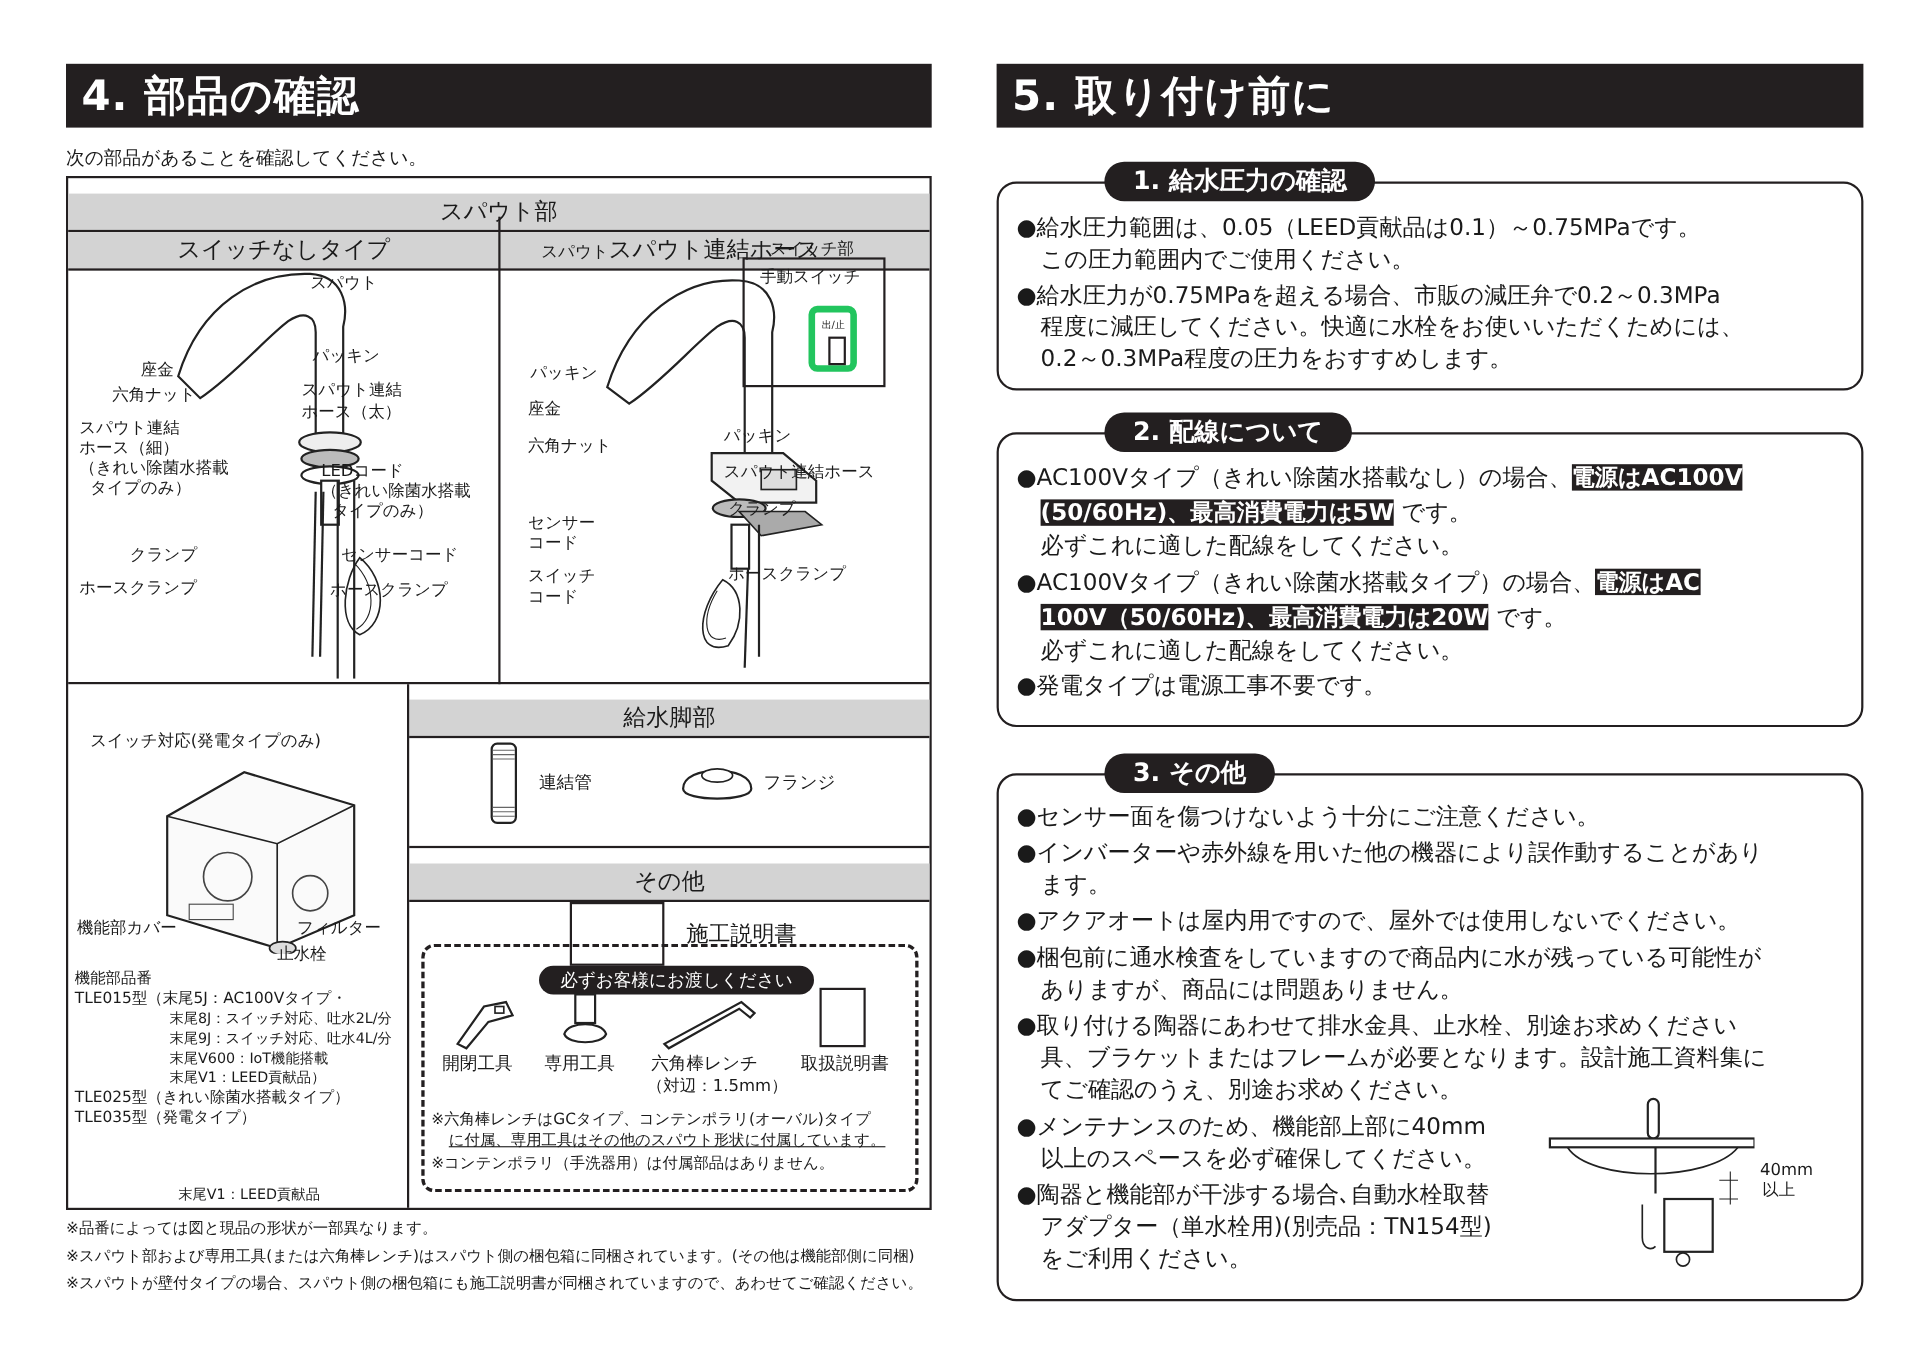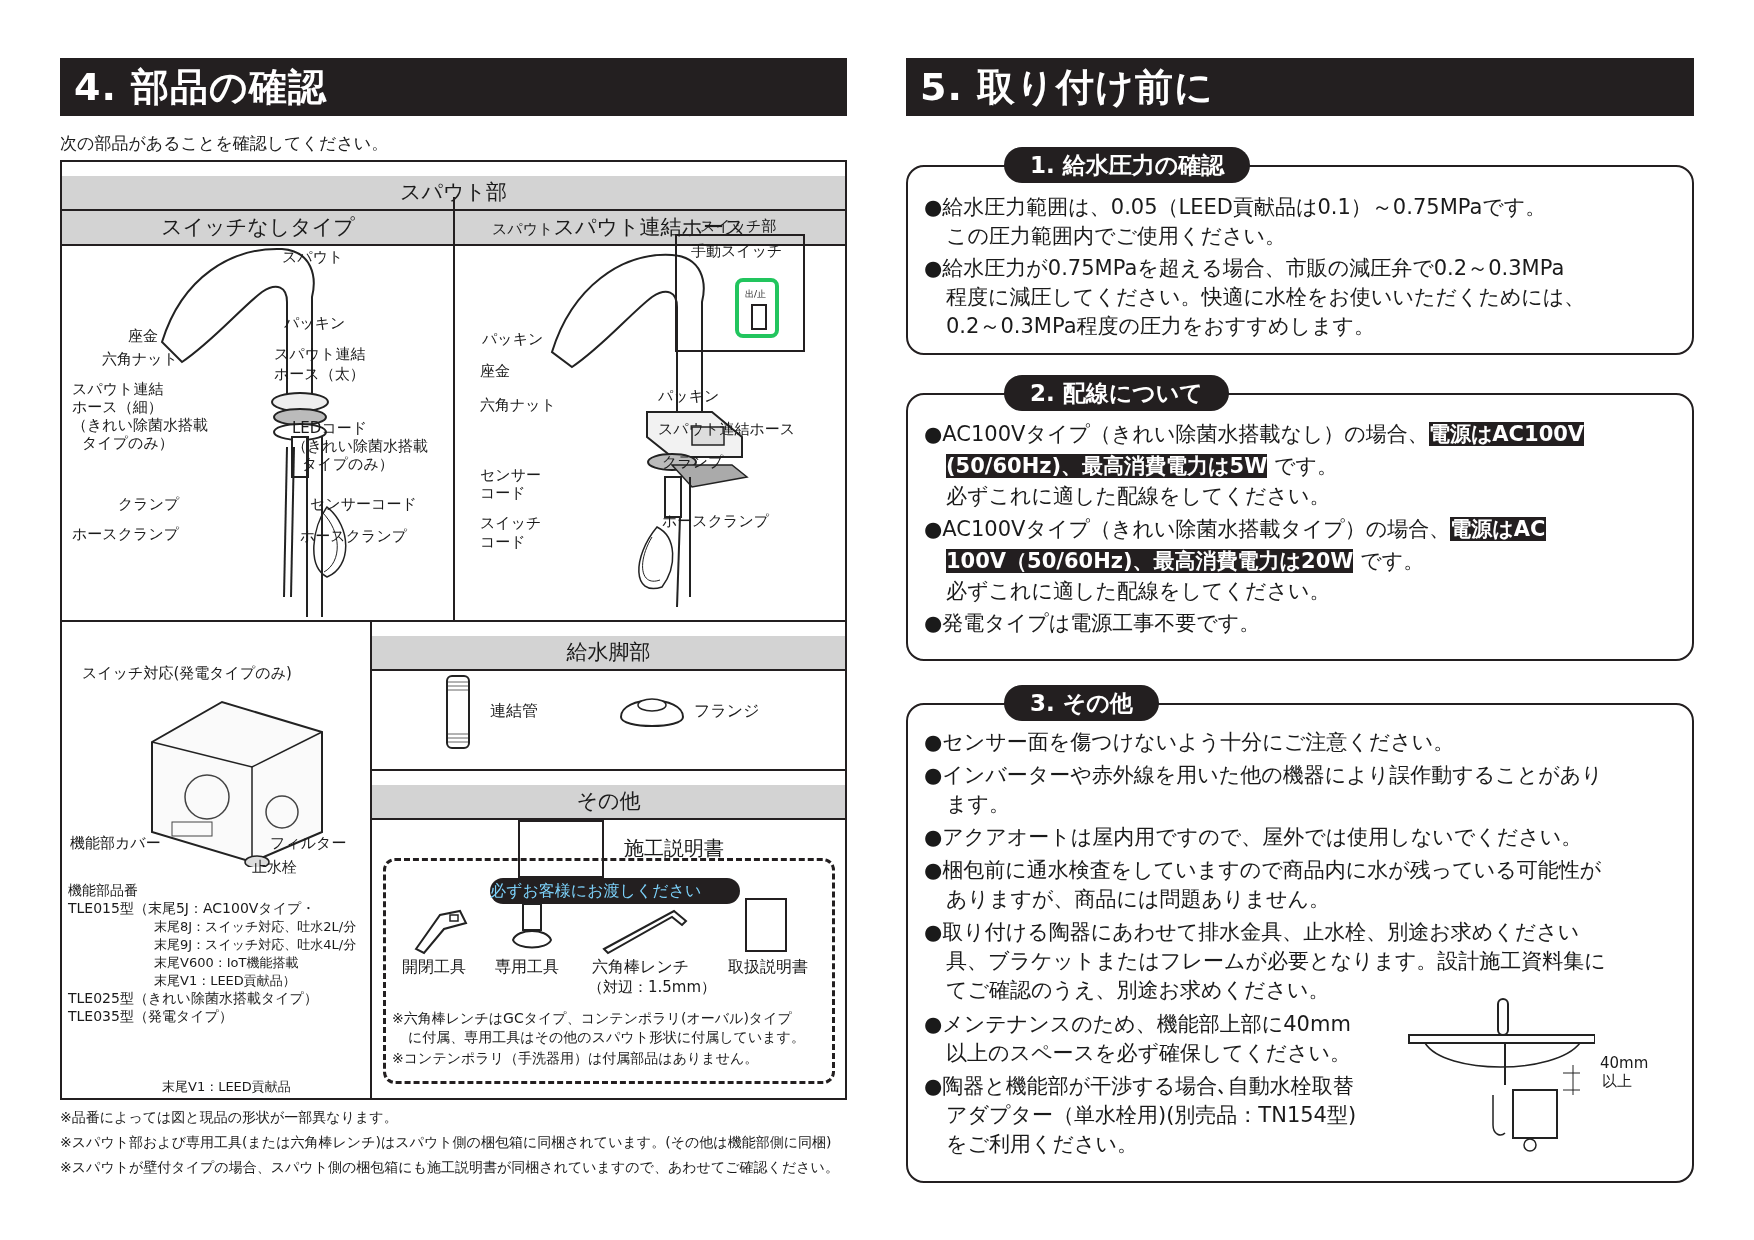--- a/index.html
+++ b/index.html
@@ -16,21 +16,21 @@
   
   .tbl { position: absolute; left: 60px; top: 160px; width: 787px; height: 940px; border: 2px solid #231f20; }
   .cell-h { position: absolute; background: #d3d3d3; border-bottom: 2px solid #231f20; text-align: center; font-size: 21px; line-height: 33px; height: 35px; margin-top: 14px; }
   .vline { position: absolute; background: #231f20; width: 2px; }
   .hline { position: absolute; background: #231f20; height: 2px; }
   .lbl { position: absolute; font-size: 15px; line-height: 18px; white-space: nowrap; }
   .lbl-sm { position: absolute; font-size: 13px; line-height: 17px; white-space: nowrap; }
   .drawing { position: absolute; }
 
   .dash-box { position: absolute; left: 383px; top: 858px; width: 452px; height: 226px; border: 3px dashed #231f20; border-radius: 12px; }
-  .pill-head { position: absolute; background: #231f20; color: #7dd3fc; border-radius: 14px; font-size: 16px; line-height: 26px; height: 26px; }
+  .pill-head { position: absolute; background: #231f20; color: #ffffff; border-radius: 14px; font-size: 16px; line-height: 26px; height: 26px; text-align: center; }
 
   .footnote { position: absolute; left: 60px; font-size: 14px; line-height: 19px; white-space: nowrap; }
 
   
   .rbox { position: absolute; left: 906px; width: 788px; border: 2px solid #231f20; border-radius: 18px; }
   .rbox-tab { position: absolute; background: #231f20; color: #fff; border-radius: 20px; font-weight: bold; font-size: 23px; line-height: 36px; height: 36px; padding: 0 26px; white-space: nowrap; }
   .bullet { position: absolute; left: 924px; font-size: 21px; line-height: 29px; white-space: nowrap; }
   .indent { padding-left: 22px; }
   .inv { background: #231f20; color: #fff; font-weight: bold; padding: 0 0; }
 </style>
@@ -88,21 +88,21 @@
     <line x1="158" y1="240" x2="158" y2="360" stroke="#222" stroke-width="2"></line>
     <line x1="148" y1="280" x2="145" y2="370" stroke="#222" stroke-width="2"></line>
     <path d="M125 290 C 100 320, 100 360, 130 350 C 145 330, 145 300, 125 290 Z" fill="none" stroke="#222" stroke-width="1.5"></path>
     <path d="M120 300 C 105 325, 108 350, 128 343" fill="none" stroke="#222" stroke-width="1"></path>
   </svg>
   <div class="lbl" style="left:430px; top:58px;">スパウト</div>
   <div class="lbl" style="left:638px; top:55px;">スイッチ部</div>
 
   <div class="abs" style="left:613px; top:72px; width:130px; height:118px; border:2px solid #231f20;">
     <div class="lbl" style="left:14px; top:6px;">手動スイッチ</div>
-    <div class="abs" style="left:58px; top:42px; width:44px; height:60px; border:4px solid #22c55e; border-radius:8px;">
+    <div class="abs" style="left:58px; top:42px; width:44px; height:60px; border:6px solid #22c55e; border-radius:8px;">
       <div class="lbl-sm" style="left:6px; top:4px; font-size:9px;">出/止</div>
       <div class="abs" style="left:12px; top:22px; width:16px; height:26px; border:2px solid #231f20;"></div>
     </div>
   </div>
   <div class="lbl" style="left:420px; top:168px;">パッキン</div>
   <div class="lbl" style="left:418px; top:200px;">座金</div>
   <div class="lbl" style="left:596px; top:225px;">パッキン</div>
   <div class="lbl" style="left:418px; top:234px;">六角ナット</div>
   <div class="lbl" style="left:596px; top:258px;">スパウト連結ホース</div>
   <div class="lbl" style="left:600px; top:291px;">クランプ</div>
@@ -175,21 +175,21 @@
 <svg class="abs" style="left:600px; top:905px;" width="90" height="50">
   <path d="M4 44 L 74 6 L 86 16 L 82 20 L 72 12 L 8 48 Z" fill="#fff" stroke="#222" stroke-width="2"></path>
 </svg>
 <div class="abs" style="left:745px; top:898px; width:42px; height:54px; border:2px solid #231f20;"></div>
 <div class="lbl" style="left:402px; top:958px; font-size:16px;">開閉工具</div>
 <div class="lbl" style="left:495px; top:958px; font-size:16px;">専用工具</div>
 <div class="lbl" style="left:592px; top:958px; font-size:16px;">六角棒レンチ</div>
 <div class="lbl" style="left:588px; top:978px; font-size:15px;">（対辺：1.5mm）</div>
 <div class="lbl" style="left:728px; top:958px; font-size:16px;">取扱説明書</div>
 <div class="lbl-sm" style="left:392px; top:1010px; font-size:14px;">※六角棒レンチはGCタイプ、コンテンポラリ(オーバル)タイプ</div>
-<div class="lbl-sm" style="left:408px; top:1029px; font-size:14px;">に付属、専用工具はその他のスパウト形状に付属しています。</div>
+<div class="lbl-sm" style="left:408px; top:1029px; font-size:14px;text-decoration:underline;">に付属、専用工具はその他のスパウト形状に付属しています。</div>
 <div class="lbl-sm" style="left:392px; top:1050px; font-size:14px;">※コンテンポラリ（手洗器用）は付属部品はありません。</div>
 
 <div class="footnote" style="top:1108px;">※品番によっては図と現品の形状が一部異なります。</div>
 <div class="footnote" style="top:1133px;">※スパウト部および専用工具(または六角棒レンチ)はスパウト側の梱包箱に同梱されています。(その他は機能部側に同梱)</div>
 <div class="footnote" style="top:1158px;">※スパウトが壁付タイプの場合、スパウト側の梱包箱にも施工説明書が同梱されていますので、あわせてご確認ください。</div>
 
 <div class="sec-head" style="left:906px; top:58px; width:788px;">5. 取り付け前に</div>
 
 <div class="rbox" style="top:165px; height:190px;"></div>
 <div class="rbox-tab" style="left:1004px; top:147px;">1. 給水圧力の確認</div>

